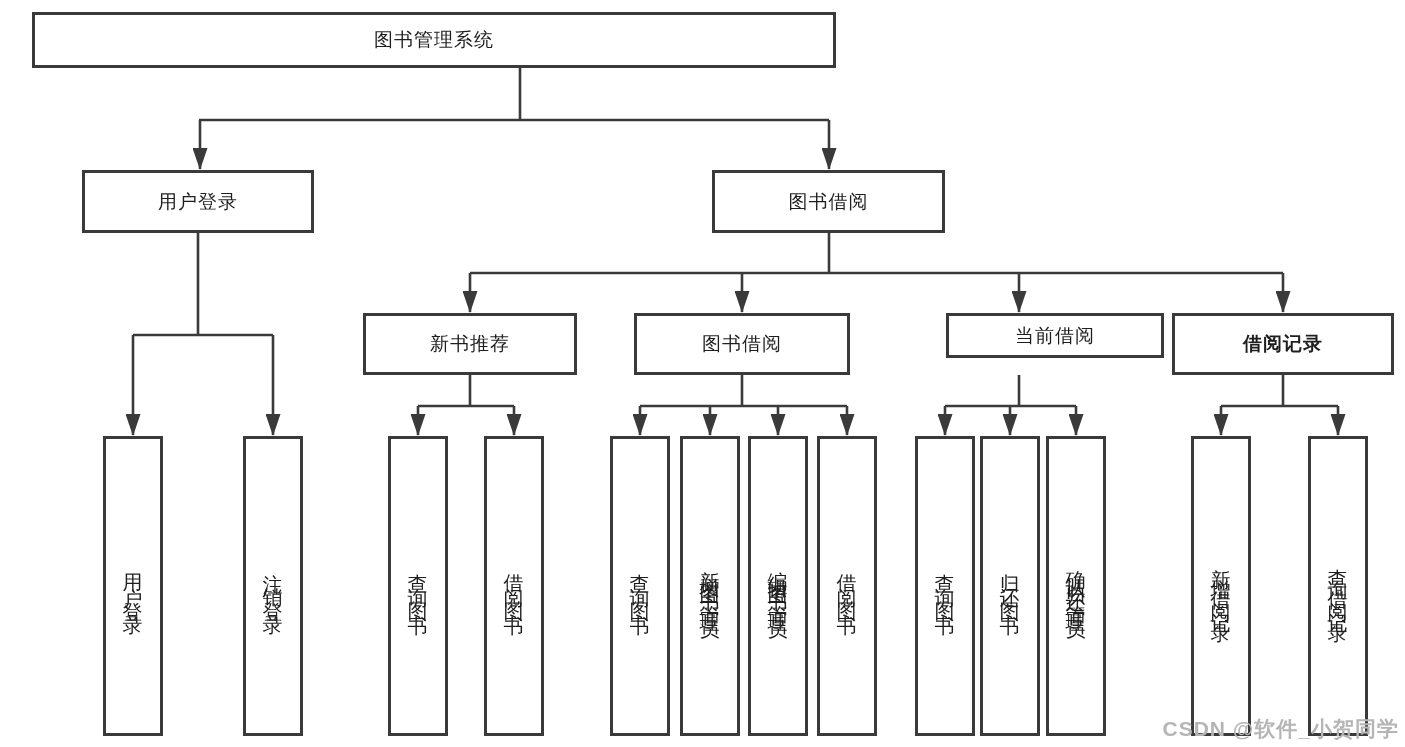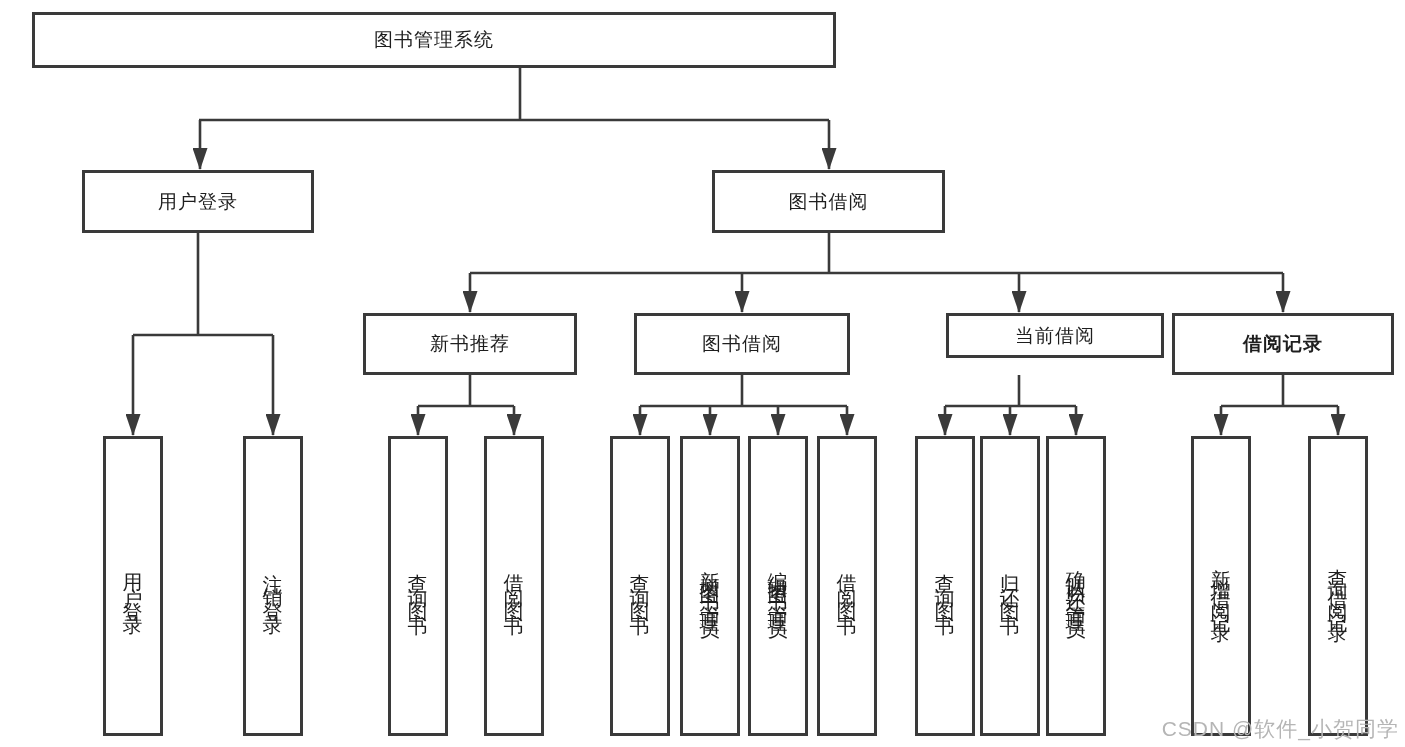--- a/index.html
+++ b/index.html
@@ -52,20 +52,21 @@
   .leaf.mid span  { letter-spacing: 11px; }
   .leaf.long span { letter-spacing: 7px; }
   .watermark {
     position: absolute;
     right: 6px;
     bottom: 4px;
     font-size: 21px;
     color: #b5b5b5;
     letter-spacing: 1px;
     white-space: nowrap;
+    font-weight: bold;
   }
 </style>
 </head>
 <body>
 
 <div class="canvas">
 
   <svg class="wires" viewBox="0 0 1405 747" xmlns="http://www.w3.org/2000/svg">
     <defs>
       <marker id="ah" markerUnits="userSpaceOnUse" markerWidth="22" markerHeight="15" viewBox="0 0 22 15" refX="21" refY="7.5" orient="auto">

